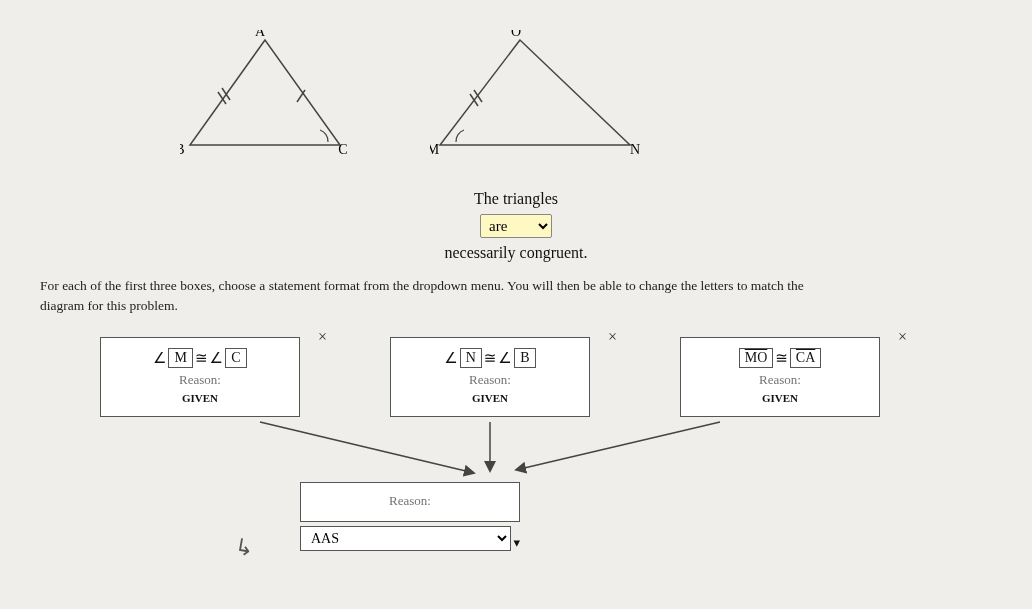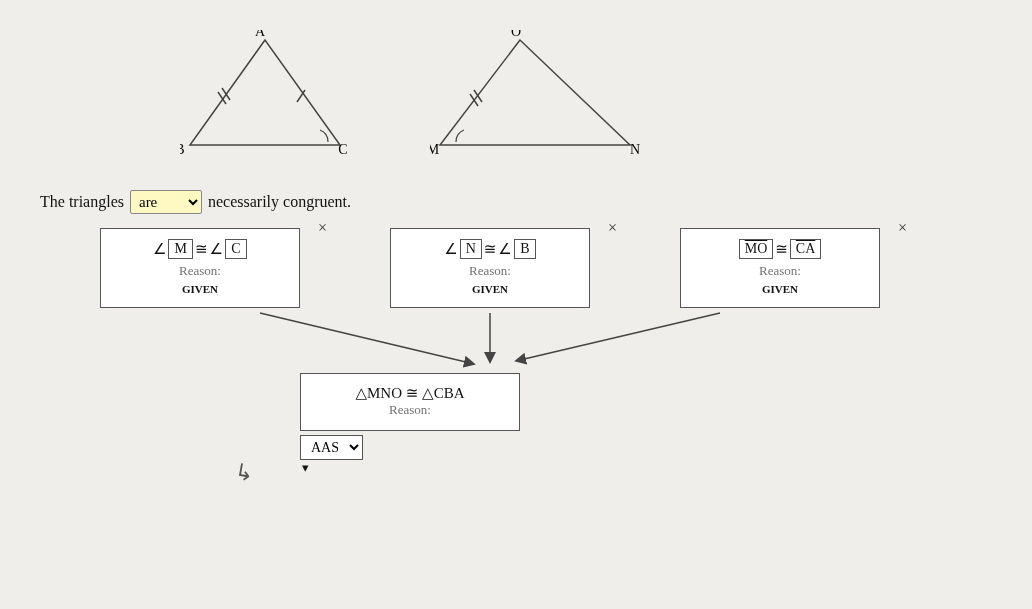--- a/index.html
+++ b/index.html
@@ -35,20 +35,21 @@
       display: block;
     }
 
     
     .statement-row {
       display: flex;
       align-items: center;
       gap: 6px;
       margin-bottom: 14px;
       padding-left: 0;
+      flex-direction: column;
     }
 
     .statement-text {
       font-size: 16px;
     }
 
     .dropdown-select {
       border: 1px solid #888;
       background: #fef9c3;
       font-size: 15px;
@@ -157,25 +158,24 @@
       text-align: center;
       min-width: 220px;
     }
 
     .conclusion-triangle {
       font-size: 15px;
     }
 
     .aas-dropdown-row {
       display: flex;
-      align-items: flex-start;
+      align-items: flex-end;
       gap: 0;
       margin-top: 4px;
       width: 220px;
-      flex-direction: column;
     }
 
     .aas-select {
       border: 1.5px solid #555;
       background: white;
       font-size: 14px;
       padding: 3px 6px;
       cursor: pointer;
       font-family: inherit;
       flex: 1;
@@ -229,20 +229,24 @@
 
   <div class="statement-row">
     <span class="statement-text">The triangles</span>
     <select class="dropdown-select">
       <option>are</option>
       <option>are not</option>
     </select>
     <span class="statement-text">necessarily congruent.</span>
   </div>
 
+  <div class="instruction">
+    <span>For each of the first three boxes, choose a statement format from the dropdown menu. You will then be able to change the letters to match the</span><br>
+    <span>diagram for this problem.</span>
+  </div>
 
   <div class="proof-section">
     <div class="boxes-row">
 
       <div class="proof-box" style="margin-left:60px;">
         <div class="proof-box-content">
           <div class="angle-eq">
             <span class="angle-sym">∠</span>
             <span class="box-letter">M</span>
             <span>≅</span>
@@ -296,21 +300,20 @@
         <defs>
           <marker id="arrow" markerWidth="8" markerHeight="8" refX="4" refY="4" orient="auto">
             <path d="M0,0 L8,4 L0,8 Z" fill="#444"></path>
           </marker>
         </defs>
       </svg>
     </div>
 
     <div class="conclusion-area">
       <div class="conclusion-box">
-        <div class="conclusion-triangle">△MNO ≅ △CBA</div>
         <div class="reason-label">Reason:</div>
       </div>
       <div class="aas-dropdown-row">
         <select class="aas-select">
           <option>AAS</option>
           <option>ASA</option>
           <option>SSS</option>
           <option>SAS</option>
           <option>HL</option>
         </select>

